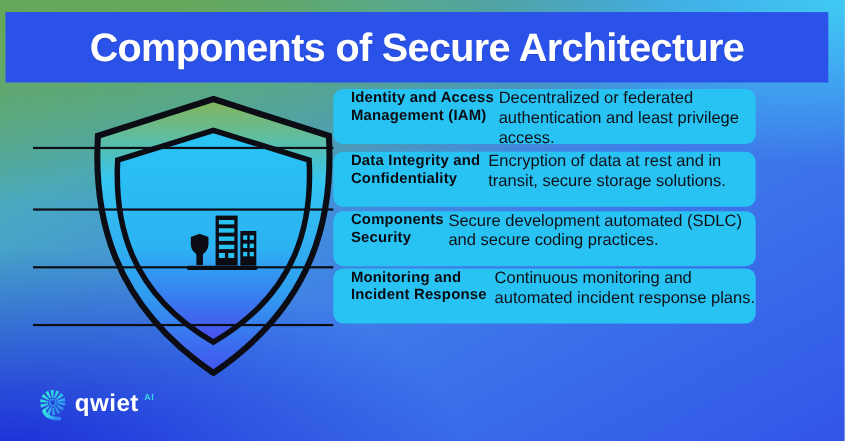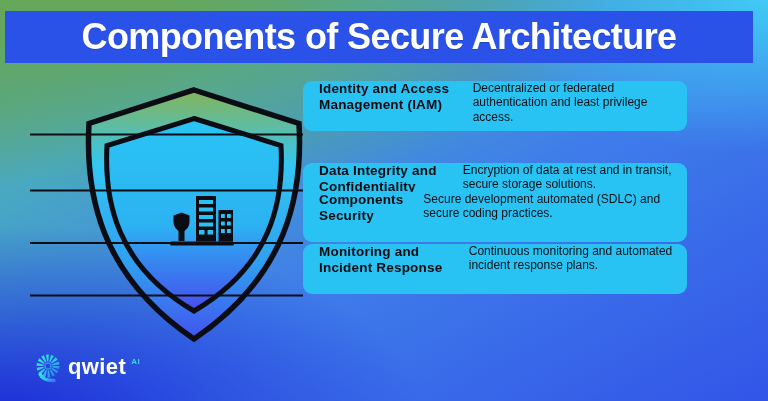--- a/index.html
+++ b/index.html
@@ -8,21 +8,21 @@
     width:768px;height:401px;
     overflow:hidden;
     font-family:"Liberation Sans", sans-serif;
     background:
       radial-gradient(ellipse 62% 48% at 18% 0%, rgba(102,167,86,.95) 0%, rgba(102,167,86,0) 100%),
       radial-gradient(ellipse 42% 38% at 100% 0%, rgba(64,206,245,.95) 0%, rgba(64,206,245,0) 100%),
       radial-gradient(ellipse 55% 48% at 0% 104%, rgba(24,34,214,.9) 0%, rgba(24,34,214,0) 100%),
       linear-gradient(152deg, #66a75c 0%, #48a9c2 24%, #3f7dea 56%, #3255e8 100%);
   }
   .header-bar{
-    position:absolute;left:5px;top:11px;width:748px;height:52px;
+    position:absolute;left:5px;top:11px;width:748px;height:64px;
     background:#2b52e8;
     display:flex;align-items:center;justify-content:center;
   }
   .page-title{
     color:#ffffff;
     font-size:36px;
     font-weight:800;
     letter-spacing:-0.6px;
     white-space:nowrap;
     text-shadow:0 1px 0 rgba(0,0,0,.15);
@@ -31,34 +31,34 @@
   .cards{position:absolute;left:0;top:0;width:768px;height:401px;}
   .card{
     position:absolute;left:303px;width:384px;height:50px;
     background:#29c3f3;
     border-radius:9px;
     display:flex;justify-content:center;
     padding-left:16px;box-sizing:border-box;
     gap:2px;
   }
   .card:nth-child(1){top:81px;}
-  .card:nth-child(2){top:138px;margin-top:25px;}
+  .card:nth-child(2){top:138px;}
   .card:nth-child(3){top:192px;}
   .card:nth-child(4){top:244px;}
   .card:nth-child(5){top:297px;padding-left:34px;}
   .card-title{
     color:#0b0b12;
     font-size:13.5px;
     font-weight:800;
     letter-spacing:0.2px;
     line-height:1.15;
   }
   .card-desc{
     color:#101018;
-    font-size:12px;
+    font-size:15px;
     font-weight:400;
     line-height:1.2;
   }
   .brand-logo{
     position:absolute;left:33px;top:349px;height:36px;
     display:flex;align-items:center;gap:5px;text-align:center;
   }
   .brand-text{
     color:#ffffff;
     font-size:22px;

